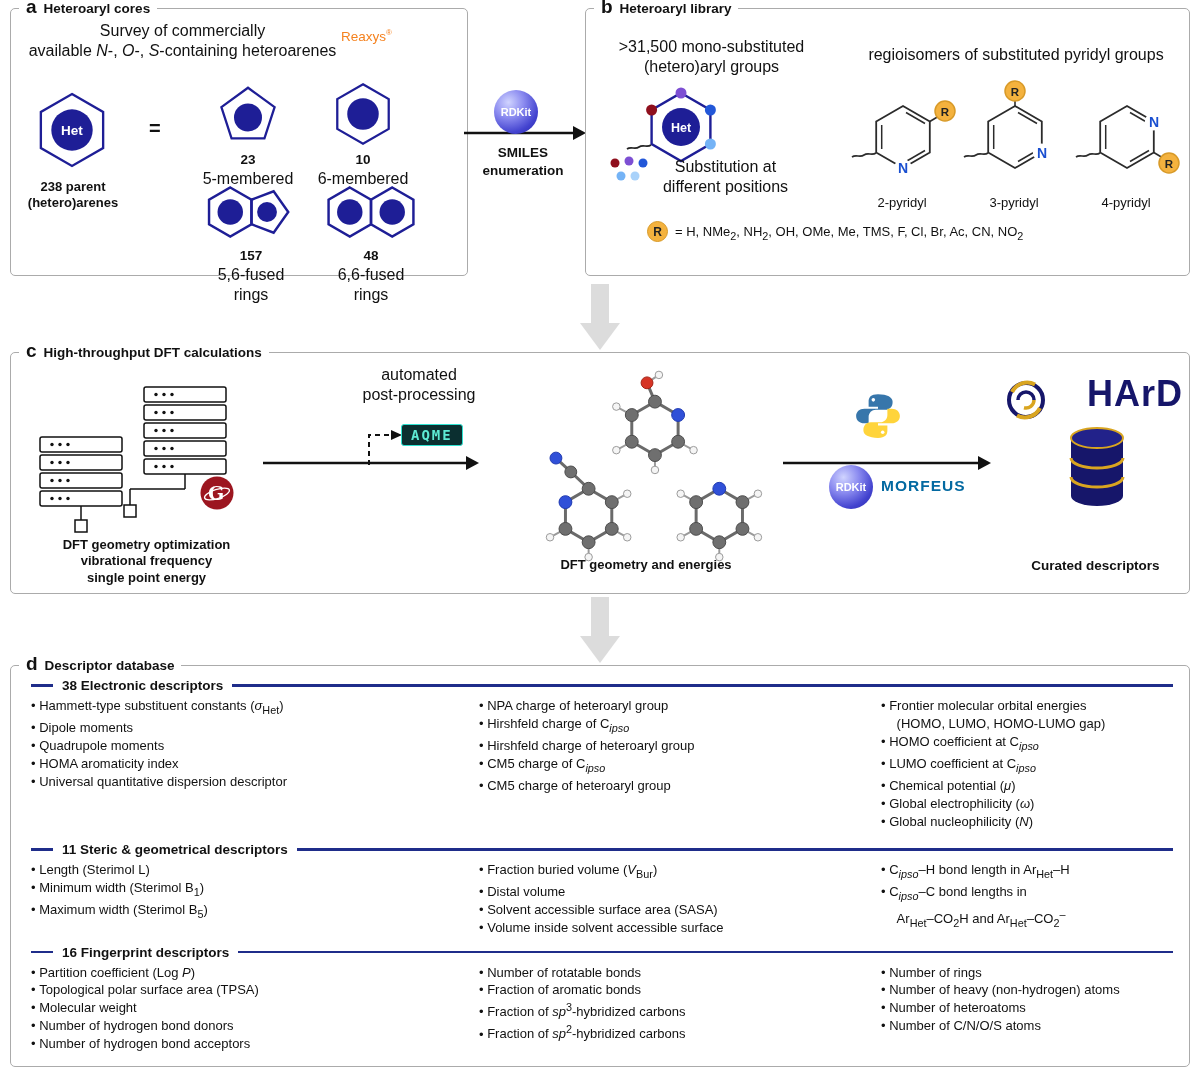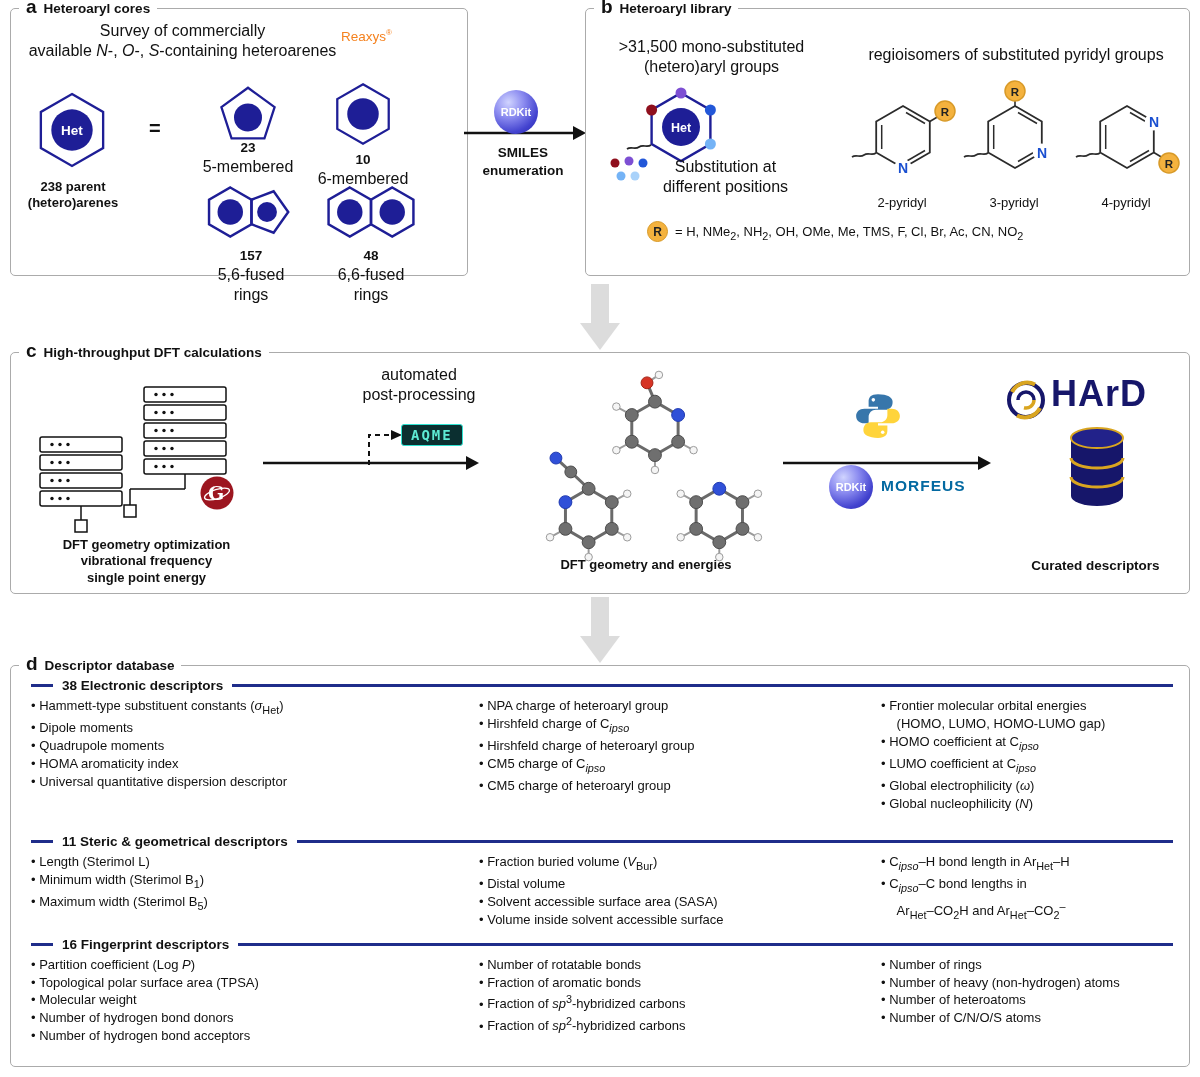--- a/index.html
+++ b/index.html
@@ -61,21 +61,21 @@
       <text x="50" y="55" text-anchor="middle" font-size="15" font-weight="bold" fill="#fff">Het</text>
     </svg>
     <div class="abs center bold t13" style="left:-2px;top:170px;width:128px;">238 parent<br>(hetero)arenes</div>
 
     <div class="abs bold" style="left:138px;top:108px;font-size:20px;">=</div>
 
     <svg class="abs" style="left:202px;top:70px;" width="70" height="70" viewBox="0 0 80 80">
       <polygon points="40,10 9.6,32.1 21.2,67.9 58.8,67.9 70.4,32.1" fill="none" stroke="#1e1e96" stroke-width="2.6"></polygon>
       <circle cx="40" cy="44" r="16" fill="#1e1e96"></circle>
     </svg>
-    <div class="abs center" style="left:189px;top:130px;width:96px;">
+    <div class="abs center" style="left:189px;top:142px;width:96px;">
       <div class="bold t135">23</div>
       <div class="t12">5-membered</div>
     </div>
 
     <svg class="abs" style="left:317px;top:70px;" width="70" height="70" viewBox="0 0 80 80">
       <polygon points="40,6 69.4,23 69.4,57 40,74 10.6,57 10.6,23" fill="none" stroke="#1e1e96" stroke-width="2.6"></polygon>
       <circle cx="40" cy="40" r="18" fill="#1e1e96"></circle>
     </svg>
     <div class="abs center" style="left:304px;top:142px;width:96px;">
       <div class="bold t135">10</div>
@@ -318,21 +318,21 @@
     <div class="abs rdkit" style="left:818px;top:112px;width:44px;height:44px;">RDKit</div>
     <div class="abs morfeus" style="left:870px;top:124px;">MORFEUS</div>
 
     <svg class="abs" style="left:994px;top:26px;" width="42" height="42" viewBox="0 0 42 42">
       <circle cx="21" cy="21" r="17" fill="none" stroke="#16166a" stroke-width="4"></circle>
       <path d="M7,13 A17,17 0 0 1 30,5.5" stroke="#d9a520" stroke-width="4" fill="none"></path>
       <path d="M35,29 A17,17 0 0 1 12,36.5" stroke="#d9a520" stroke-width="4" fill="none"></path>
       <path d="M13,21 a8,8 0 1 1 16,0" stroke="#16166a" stroke-width="3.5" fill="none"></path>
       <path d="M29,21 a8,8 0 0 1 -10,7.7" stroke="#d9a520" stroke-width="3.5" fill="none"></path>
     </svg>
-    <div class="abs hard-text" style="left:1040px;top:20px;">HArD</div>
+    <div class="abs hard-text" style="left:1076px;top:20px;">HArD</div>
     <svg class="abs" style="left:1054px;top:72px;" width="64" height="86" viewBox="0 0 64 86">
       <path d="M6,13 v58 a26,10 0 0 0 52,0 V13" fill="#16166a"></path>
       <ellipse cx="32" cy="13" rx="26" ry="10" fill="#22228a" stroke="#d9a520" stroke-width="2"></ellipse>
       <path d="M6,33 a26,10 0 0 0 52,0" fill="none" stroke="#d9a520" stroke-width="3"></path>
       <path d="M6,52 a26,10 0 0 0 52,0" fill="none" stroke="#d9a520" stroke-width="3"></path>
     </svg>
     <div class="abs center bold t135" style="left:992px;top:204px;width:185px;">Curated descriptors</div>
   </section>
 
   <svg class="abs" style="left:576px;top:597px;" width="48" height="68" viewBox="0 0 48 68">
@@ -364,27 +364,28 @@
             <li>NPA charge of heteroaryl group</li>
             <li>Hirshfeld charge of C<sub><i>ipso</i></sub></li>
             <li>Hirshfeld charge of heteroaryl group</li>
             <li>CM5 charge of C<sub><i>ipso</i></sub></li>
             <li>CM5 charge of heteroaryl group</li>
           </ul>
         <ul class="col-c">
             <li>Frontier molecular orbital energies<br>&nbsp;(HOMO, LUMO, HOMO-LUMO gap)</li>
             <li>HOMO coefficient at C<sub><i>ipso</i></sub></li>
             <li>LUMO coefficient at C<sub><i>ipso</i></sub></li>
+            <li>Chemical potential (<i>μ</i>)</li>
             <li>Global electrophilicity (<i>ω</i>)</li>
             <li>Global nucleophilicity (<i>N</i>)</li>
           </ul>
       </div>
     </div>
 
-    <div class="sec" style="margin-top:21px;">
+    <div class="sec" style="margin-top:11px;">
       <div class="sec-head">
         <span class="sec-dash"></span>
         <span class="sec-title">11 Steric &amp; geometrical descriptors</span>
         <span class="sec-line"></span>
       </div>
       <div class="sec-cols">
         <ul class="col-a">
             <li>Length (Sterimol L)</li>
             <li>Minimum width (Sterimol B<sub>1</sub>)</li>
             <li>Maximum width (Sterimol B<sub>5</sub>)</li>

